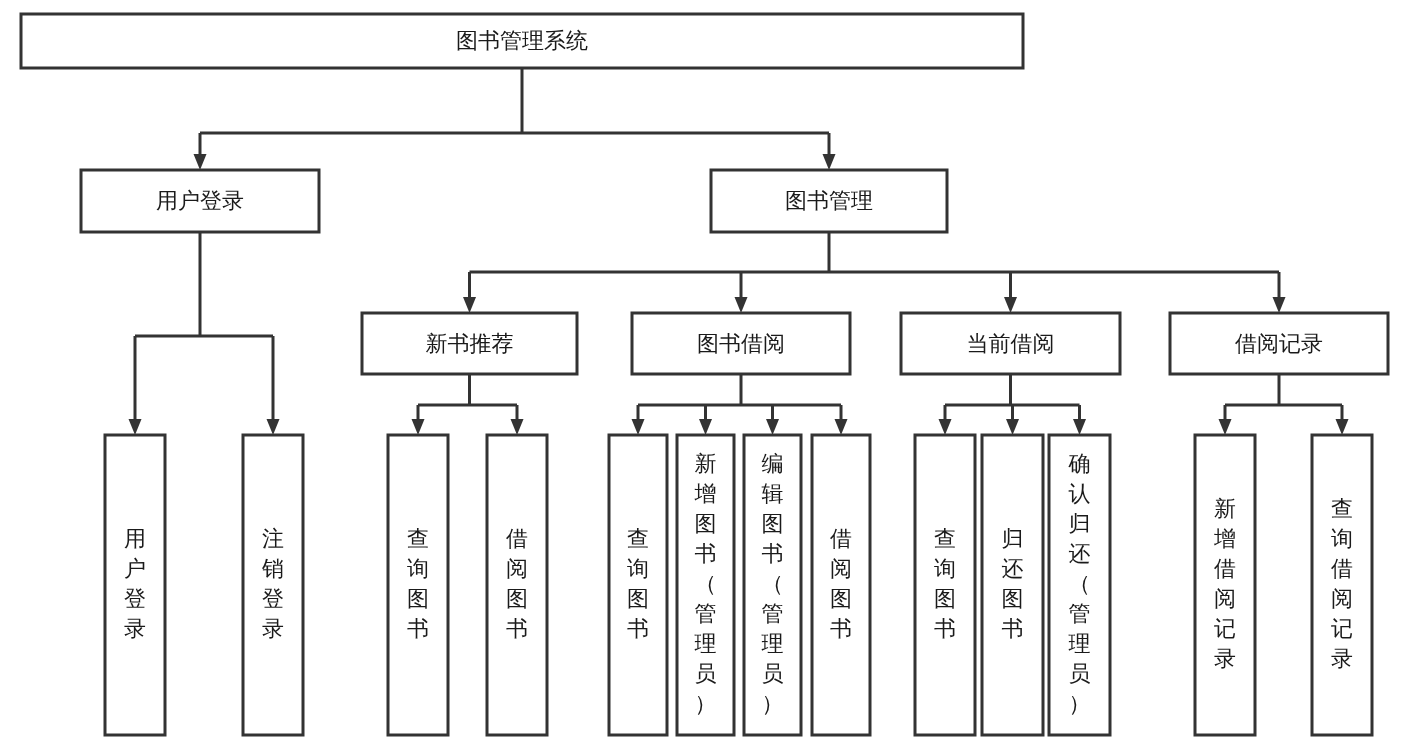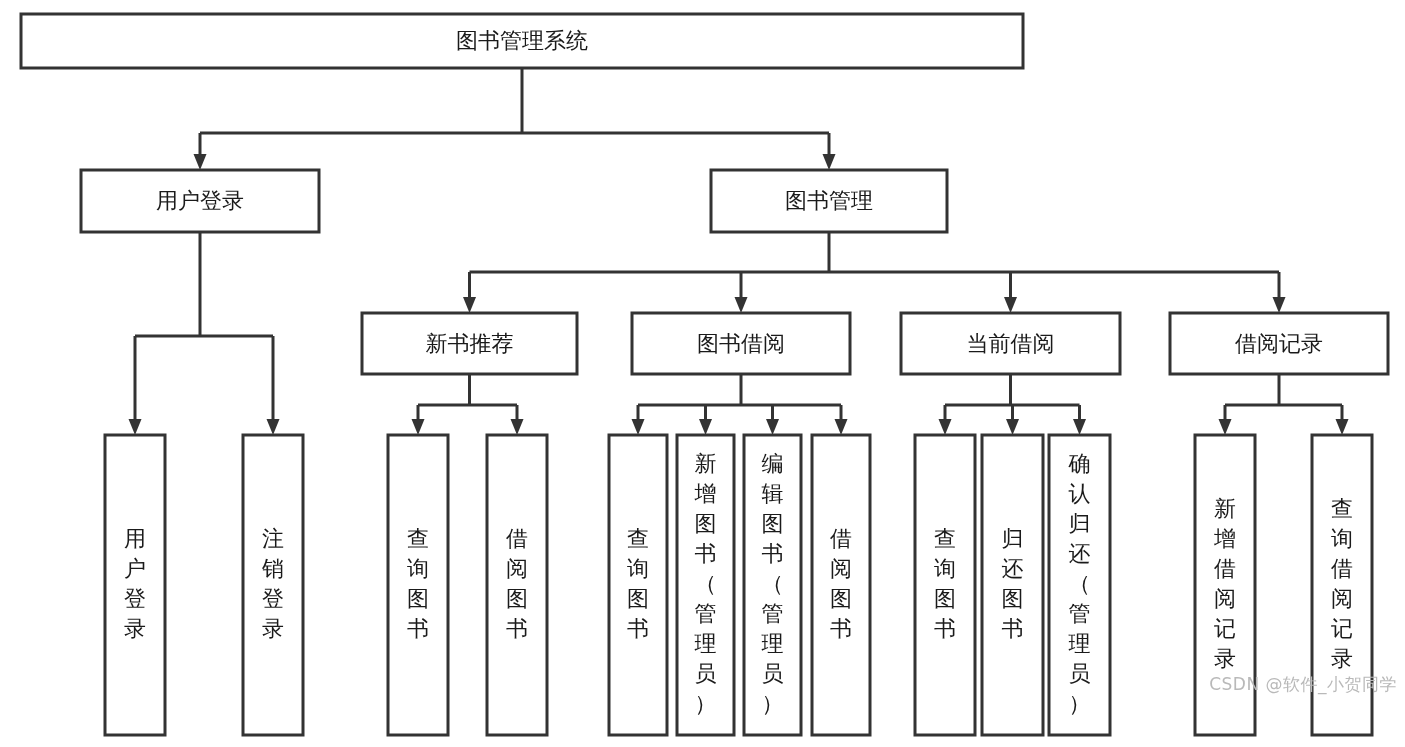--- a/index.html
+++ b/index.html
@@ -221,14 +221,13 @@
         <g>
           <rect class="node-rect" x="1195" y="435" width="60" height="300"></rect>
           <text class="node-label vertical" x="1225" y="0"><tspan x="1225" y="510" class="vert-char">新</tspan><tspan x="1225" y="540" class="vert-char">增</tspan><tspan x="1225" y="570" class="vert-char">借</tspan><tspan x="1225" y="600" class="vert-char">阅</tspan><tspan x="1225" y="630" class="vert-char">记</tspan><tspan x="1225" y="660" class="vert-char">录</tspan></text>
         </g>
         <g>
           <rect class="node-rect" x="1312" y="435" width="60" height="300"></rect>
           <text class="node-label vertical" x="1342" y="0"><tspan x="1342" y="510" class="vert-char">查</tspan><tspan x="1342" y="540" class="vert-char">询</tspan><tspan x="1342" y="570" class="vert-char">借</tspan><tspan x="1342" y="600" class="vert-char">阅</tspan><tspan x="1342" y="630" class="vert-char">记</tspan><tspan x="1342" y="660" class="vert-char">录</tspan></text>
         </g>
       </g>
   </svg>
-  <div id="watermark">CSDN @软件_小贺同学</div>
 </div>
 
 </body></html>

